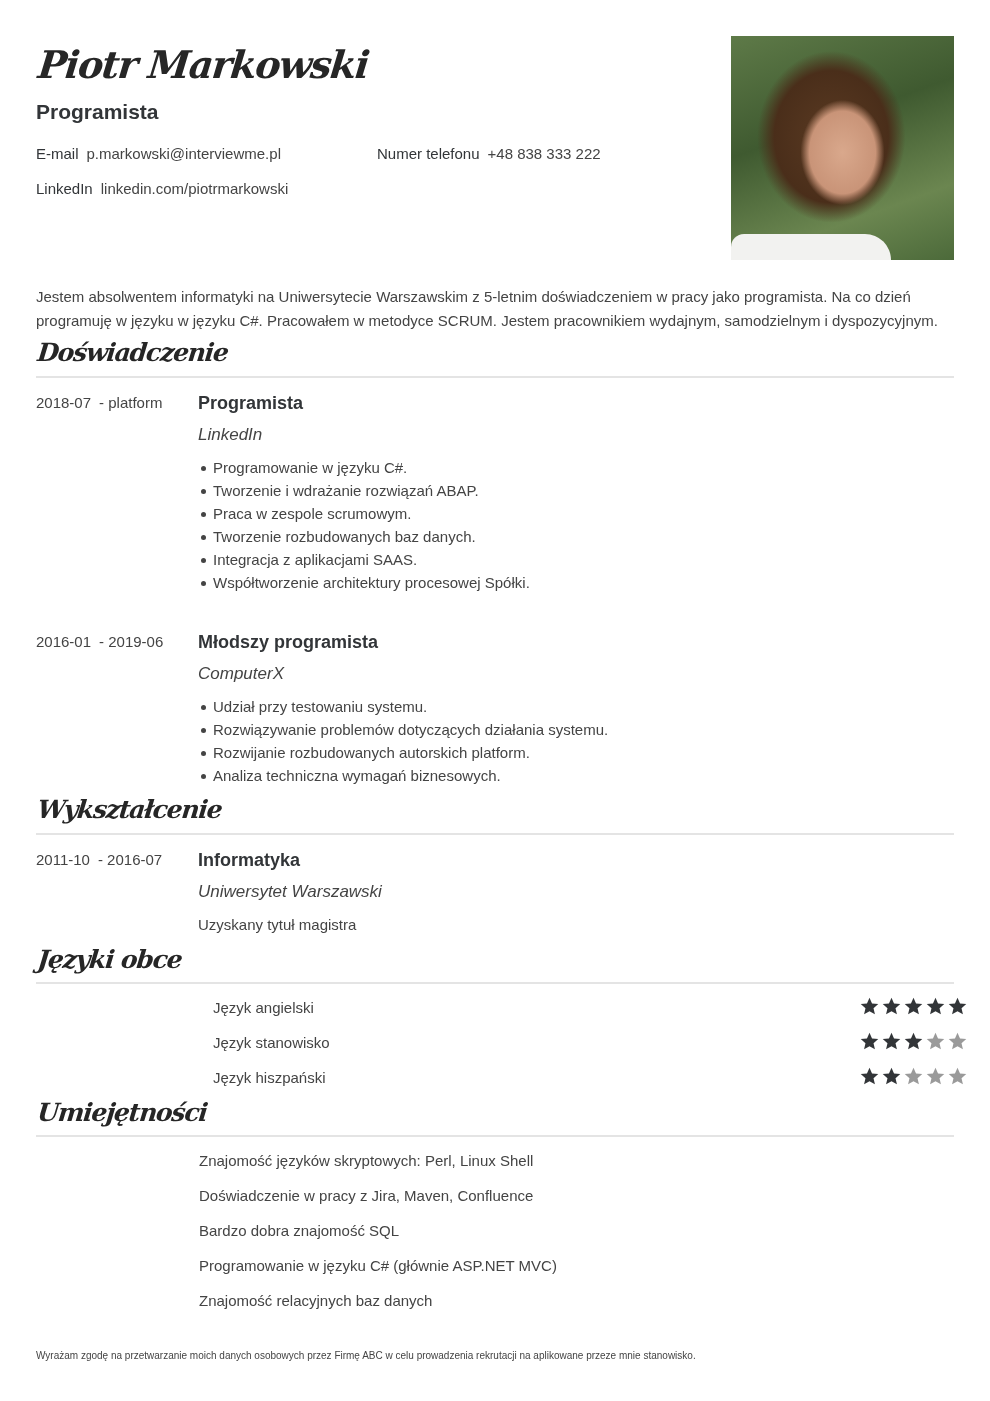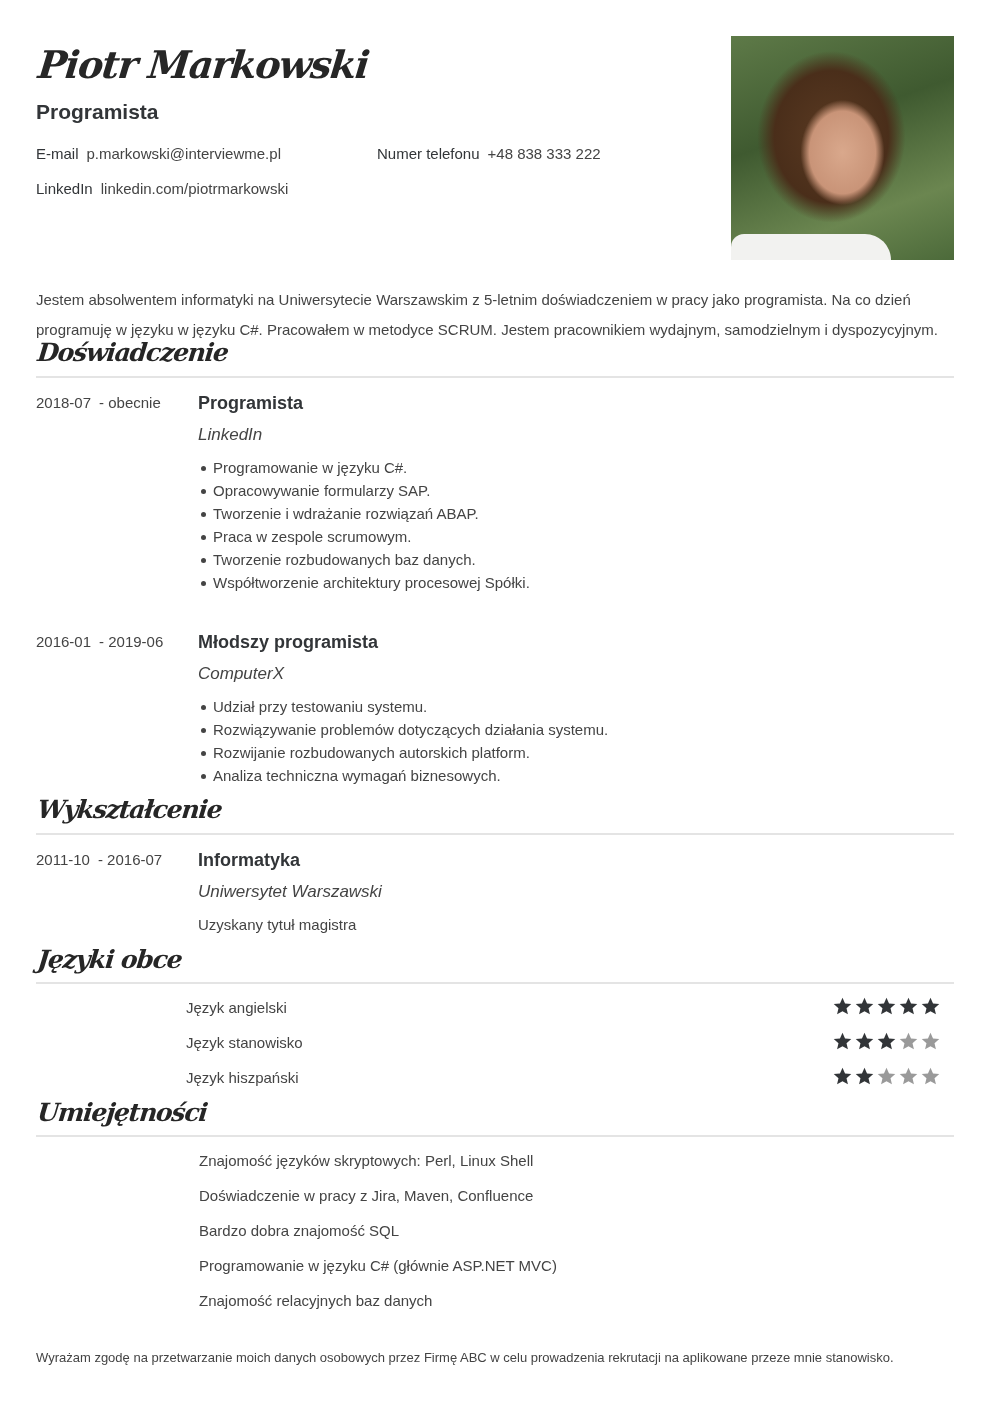--- a/index.html
+++ b/index.html
@@ -30,21 +30,21 @@
       linear-gradient(160deg, #5e7a48 0%, #3f5a30 40%, #6b8650 75%, #4c6a3a 100%);
     overflow: hidden;
   }
   .photo-shirt {
     position: absolute; left: 0; bottom: 0; width: 160px; height: 26px;
     background: #f2f2f0; border-radius: 30px 60px 0 0;
   }
 
   .summary {
     position: absolute; left: 36px; top: 285px; width: 920px;
-    font-size: 15px; line-height: 30px; color: #444;
+    font-size: 15px; line-height: 24px; color: #444;
   }
 
   .section-title {
     position: absolute; left: 36px;
     font-family: "DejaVu Serif", serif; font-style: italic; font-weight: bold;
     font-size: 25px; letter-spacing: -1.2px; color: #262626;
     transform: skewX(-6deg); transform-origin: left bottom;
   }
   .rule { position: absolute; left: 36px; width: 918px; height: 2px; background: #e4e4e4; }
 
@@ -54,30 +54,30 @@
   .entry-org { position: absolute; left: 198px; font-size: 17px; font-style: italic; color: #444; }
   .entry-desc { position: absolute; left: 198px; font-size: 15px; color: #444; }
 
   ul.bullets { position: absolute; left: 213px; list-style: none; font-size: 15px; color: #444; }
   ul.bullets li { height: 23px; line-height: 23px; position: relative; }
   ul.bullets li::before {
     content: ""; position: absolute; left: -12px; top: 10px;
     width: 5px; height: 5px; border-radius: 50%; background: #444;
   }
 
-  .lang-row { position: absolute; left: 186px; width: 755px; height: 24px; text-align: center; }
+  .lang-row { position: absolute; left: 213px; width: 755px; height: 24px; text-align: center; }
   .lang-name { position: absolute; left: 0; top: 3px; font-size: 15px; color: #444; }
   .stars { position: absolute; right: 0; top: 0; display: flex; gap: 1px; }
   .star { width: 21px; height: 21px; display: block; }
   .star.on { fill: #323538; }
   .star.off { fill: #9a9a9a; }
 
   .skill { position: absolute; left: 199px; font-size: 15px; color: #444; }
 
-  .consent { position: absolute; left: 36px; top: 1350px; font-size: 13px; color: #444; }
+  .consent { position: absolute; left: 36px; top: 1350px; font-size: 10px; color: #444; }
 </style>
 </head>
 <body>
 
 <div class="name">Piotr Markowski</div>
 <div class="job-title">Programista</div>
 
 <div class="contact-row c-email">
   <span class="lbl">E-mail</span><span>p.markowski@interviewme.pl</span>
 </div>
@@ -92,30 +92,30 @@
   <div class="photo-shirt"></div>
 </div>
 
 <p class="summary">Jestem absolwentem informatyki na Uniwersytecie Warszawskim z 5-letnim doświadczeniem w pracy jako programista. Na co dzień programuję w języku w języku C#. Pracowałem w metodyce SCRUM. Jestem pracownikiem wydajnym, samodzielnym i dyspozycyjnym.</p>
 
 <div class="section-title" style="top:338px;">Doświadczenie</div>
 <div class="rule" style="top:376px;"></div>
 
 <div>
   <div class="date" style="top:394px;">
-    <span>2018-07</span><span class="sep">- obecnie</span>
+    <span>2018-07</span><span class="sep">- platform</span>
   </div>
   <div class="entry-title" style="top:393px;">Programista</div>
   <div class="entry-org" style="top:425px;">LinkedIn</div>
   <ul class="bullets" style="top:456px;">
     <li>Programowanie w języku C#.</li>
-    <li>Opracowywanie formularzy SAP.</li>
     <li>Tworzenie i wdrażanie rozwiązań ABAP.</li>
     <li>Praca w zespole scrumowym.</li>
     <li>Tworzenie rozbudowanych baz danych.</li>
+    <li>Integracja z aplikacjami SAAS.</li>
     <li>Współtworzenie architektury procesowej Spółki.</li>
   </ul>
 </div>
 
 <div>
   <div class="date" style="top:633px;">
     <span>2016-01</span><span class="sep">- 2019-06</span>
   </div>
   <div class="entry-title" style="top:632px;">Młodszy programista</div>
   <div class="entry-org" style="top:664px;">ComputerX</div>

